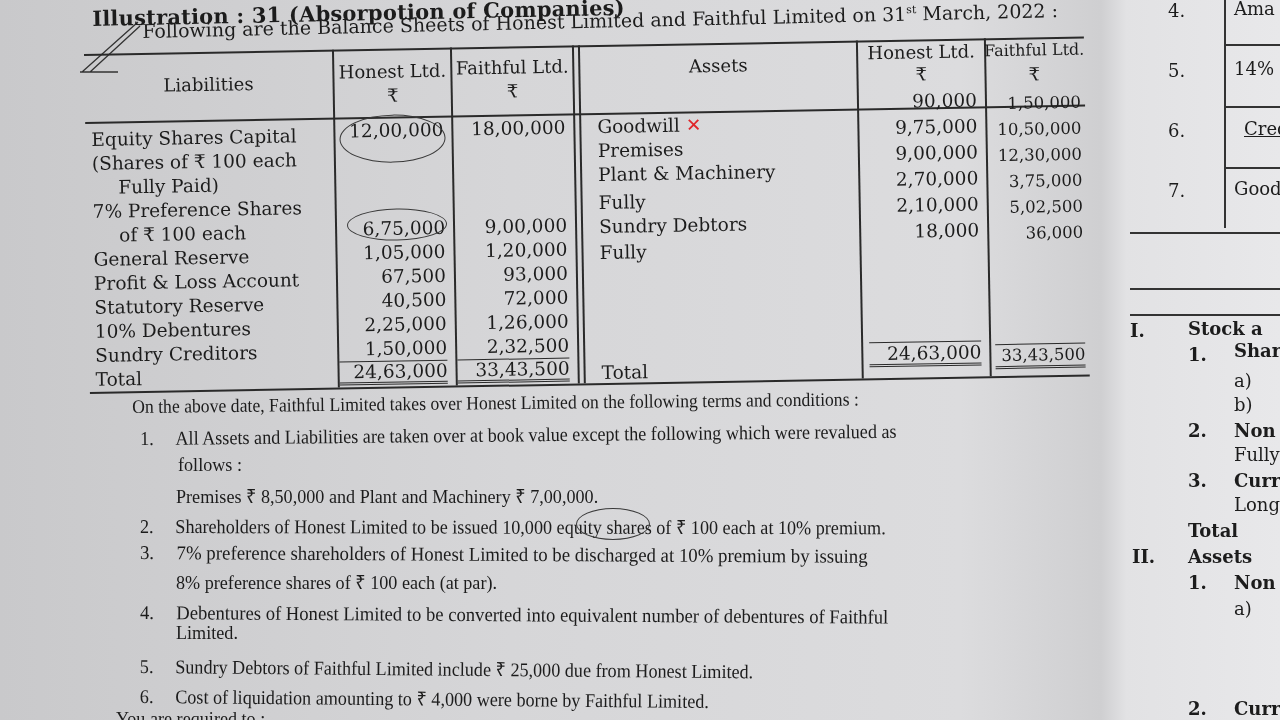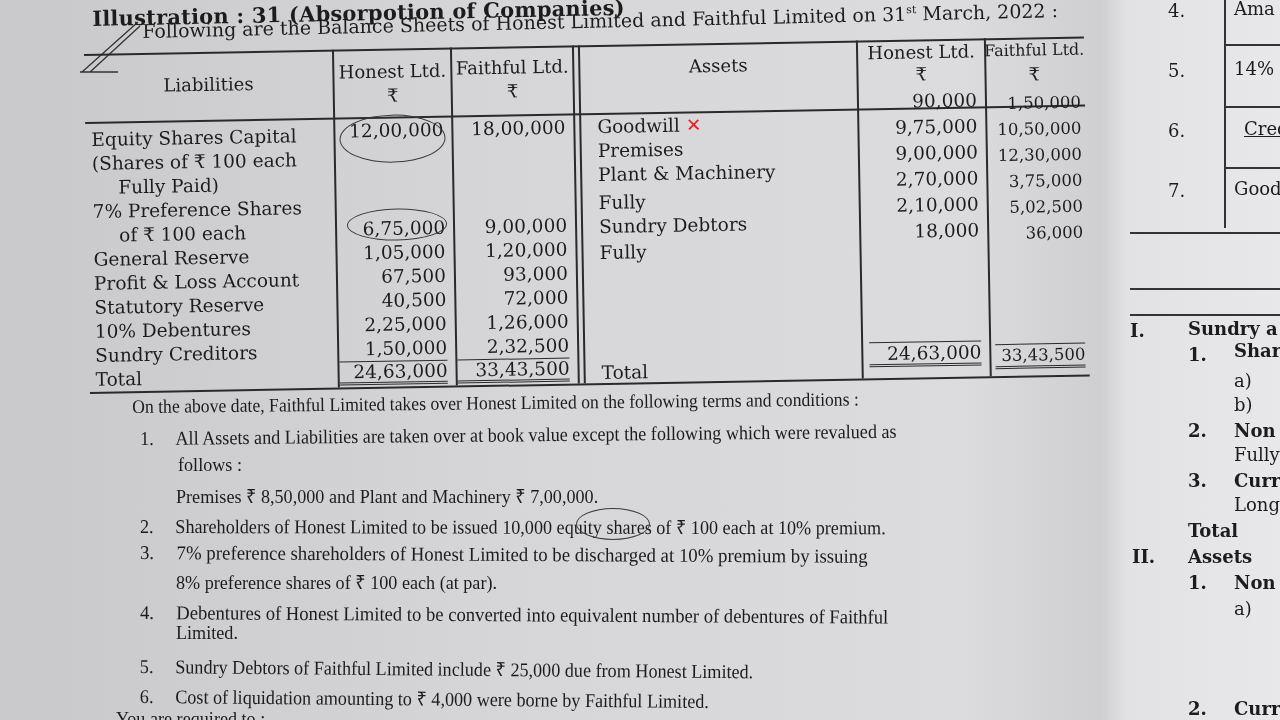--- a/index.html
+++ b/index.html
@@ -175,21 +175,21 @@
   <div class="item" style="left:68px;top:0;">4.</div>
   <div class="item" style="left:134px;top:-2px;">Ama</div>
   <div class="item" style="left:68px;top:60px;">5.</div>
   <div class="item" style="left:134px;top:58px;">14%</div>
   <div class="item" style="left:68px;top:120px;">6.</div>
   <div class="item" style="left:144px;top:118px;text-decoration:underline;">Cred</div>
   <div class="item" style="left:68px;top:180px;">7.</div>
   <div class="item" style="left:134px;top:178px;">Good</div>
 
   <div class="item b" style="left:30px;top:320px;">I.</div>
-  <div class="item b" style="left:88px;top:318px;">Sundry a</div>
+  <div class="item b" style="left:88px;top:318px;">Stock a</div>
   <div class="item b" style="left:88px;top:344px;">1.</div>
   <div class="item b" style="left:134px;top:340px;">Shar</div>
   <div class="item" style="left:134px;top:370px;">a)</div>
   <div class="item" style="left:134px;top:394px;">b)</div>
   <div class="item b" style="left:88px;top:420px;">2.</div>
   <div class="item b" style="left:134px;top:420px;">Non</div>
   <div class="item" style="left:134px;top:444px;">Fully</div>
   <div class="item b" style="left:88px;top:470px;">3.</div>
   <div class="item b" style="left:134px;top:470px;">Curr</div>
   <div class="item" style="left:134px;top:494px;">Long</div>

